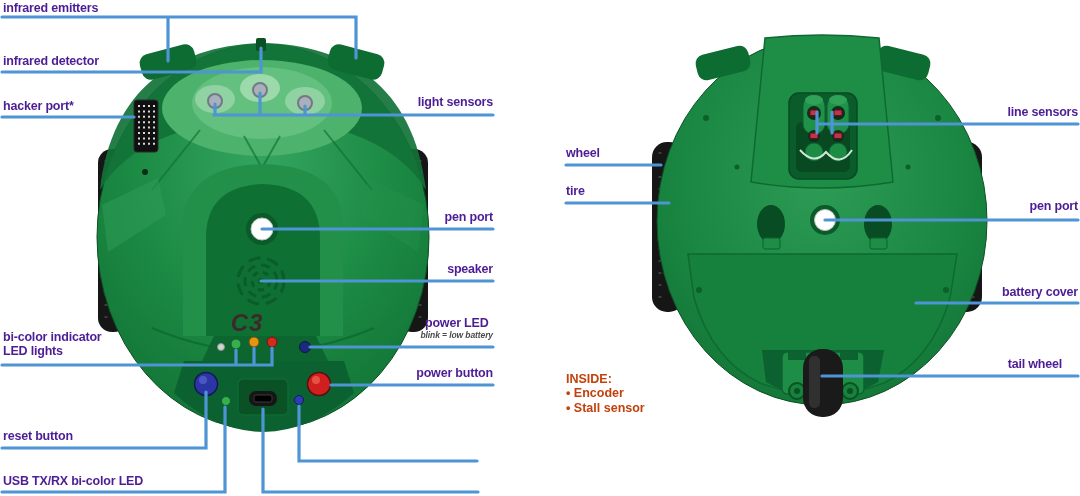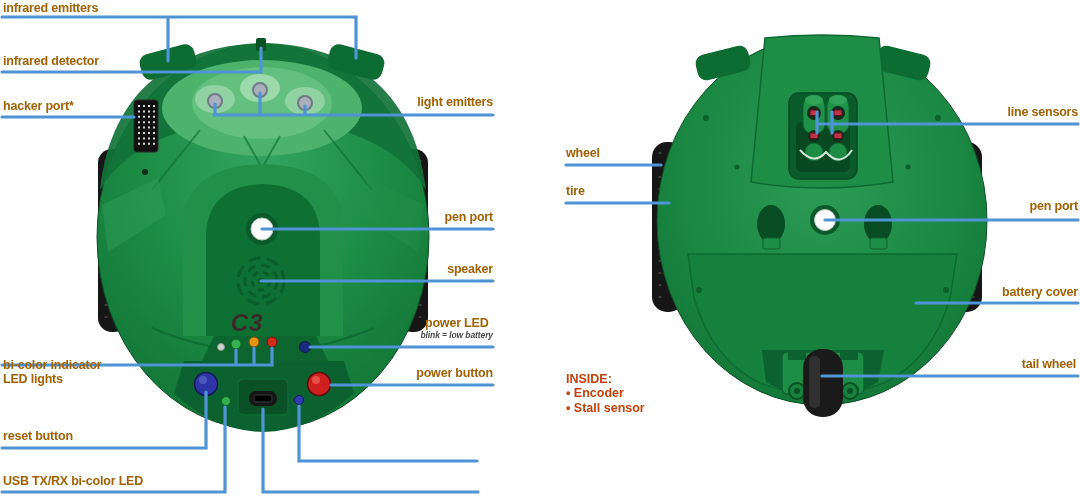--- a/index.html
+++ b/index.html
@@ -2,25 +2,25 @@
 <html><head>
 <meta charset="utf-8">
 <style>
   html,body{margin:0;padding:0;background:#ffffff;}
   .canvas{
     position:relative;width:1080px;height:496px;background:#ffffff;
     overflow:hidden;font-family:"Liberation Sans",sans-serif;
   }
   .scene{position:absolute;left:0;top:0;}
   .lbl{
-    position:absolute;font-size:12.5px;font-weight:bold;color:#a16207;
+    position:absolute;font-size:12.5px;font-weight:bold;color:#4c1d95;
     letter-spacing:-0.2px;white-space:nowrap;line-height:1.1;
   }
   .lbl.r{text-align:right;}
-  .wrap{white-space:normal;width:100px;line-height:1.08;margin-top:28px;}
+  .wrap{white-space:normal;width:100px;line-height:1.08;}
   .grp{position:absolute;display:flex;flex-direction:column;}
   .grp.r{align-items:center;text-align:right;}
   .note{
     font-size:8.5px;font-style:italic;font-weight:bold;color:#4a4a4a;
     line-height:1.15;letter-spacing:-0.1px;white-space:nowrap;
   }
   .inside-item{font-size:12.5px;font-weight:bold;color:#c2410c;line-height:1.15;}
   .bullet::before{content:"\2022\00a0";}
 </style>
 </head>
@@ -238,21 +238,21 @@
     </g>
   </svg>
 
   <div class="lbl" style="left:3px;top:2px">infrared emitters</div>
   <div class="lbl" style="left:3px;top:55px">infrared detector</div>
   <div class="lbl" style="left:3px;top:100px">hacker port*</div>
   <div class="lbl wrap" style="left:3px;top:331px">bi-color indicator LED lights</div>
   <div class="lbl" style="left:3px;top:430px">reset button</div>
   <div class="lbl" style="left:3px;top:475px">USB TX/RX bi-color LED</div>
 
-  <div class="lbl r" style="right:587px;top:96px">light emitters</div>
+  <div class="lbl r" style="right:587px;top:96px">light sensors</div>
   <div class="lbl r" style="right:587px;top:211px">pen port</div>
   <div class="lbl r" style="right:587px;top:263px">speaker</div>
 
   <div class="grp r" style="right:587px;top:317px">
     <div class="lbl" style="position:static">power LED</div>
     <div class="note">blink = low battery</div>
   </div>
 
   <div class="lbl r" style="right:587px;top:367px">power button</div>
 
@@ -263,15 +263,15 @@
 
   <div class="grp" style="left:566px;top:372px">
     <div class="inside-item">INSIDE:</div>
     <div class="inside-item bullet">Encoder</div>
     <div class="inside-item bullet">Stall sensor</div>
   </div>
 
   <div class="lbl r" style="right:2px;top:106px">line sensors</div>
   <div class="lbl r" style="right:2px;top:200px">pen port</div>
   <div class="lbl r" style="right:2px;top:286px">battery cover</div>
-  <div class="lbl r" style="right:4px;top:358px">tail wheel</div>
+  <div class="lbl r" style="right:18px;top:358px">tail wheel</div>
 
 </div>
 
 </body></html>

